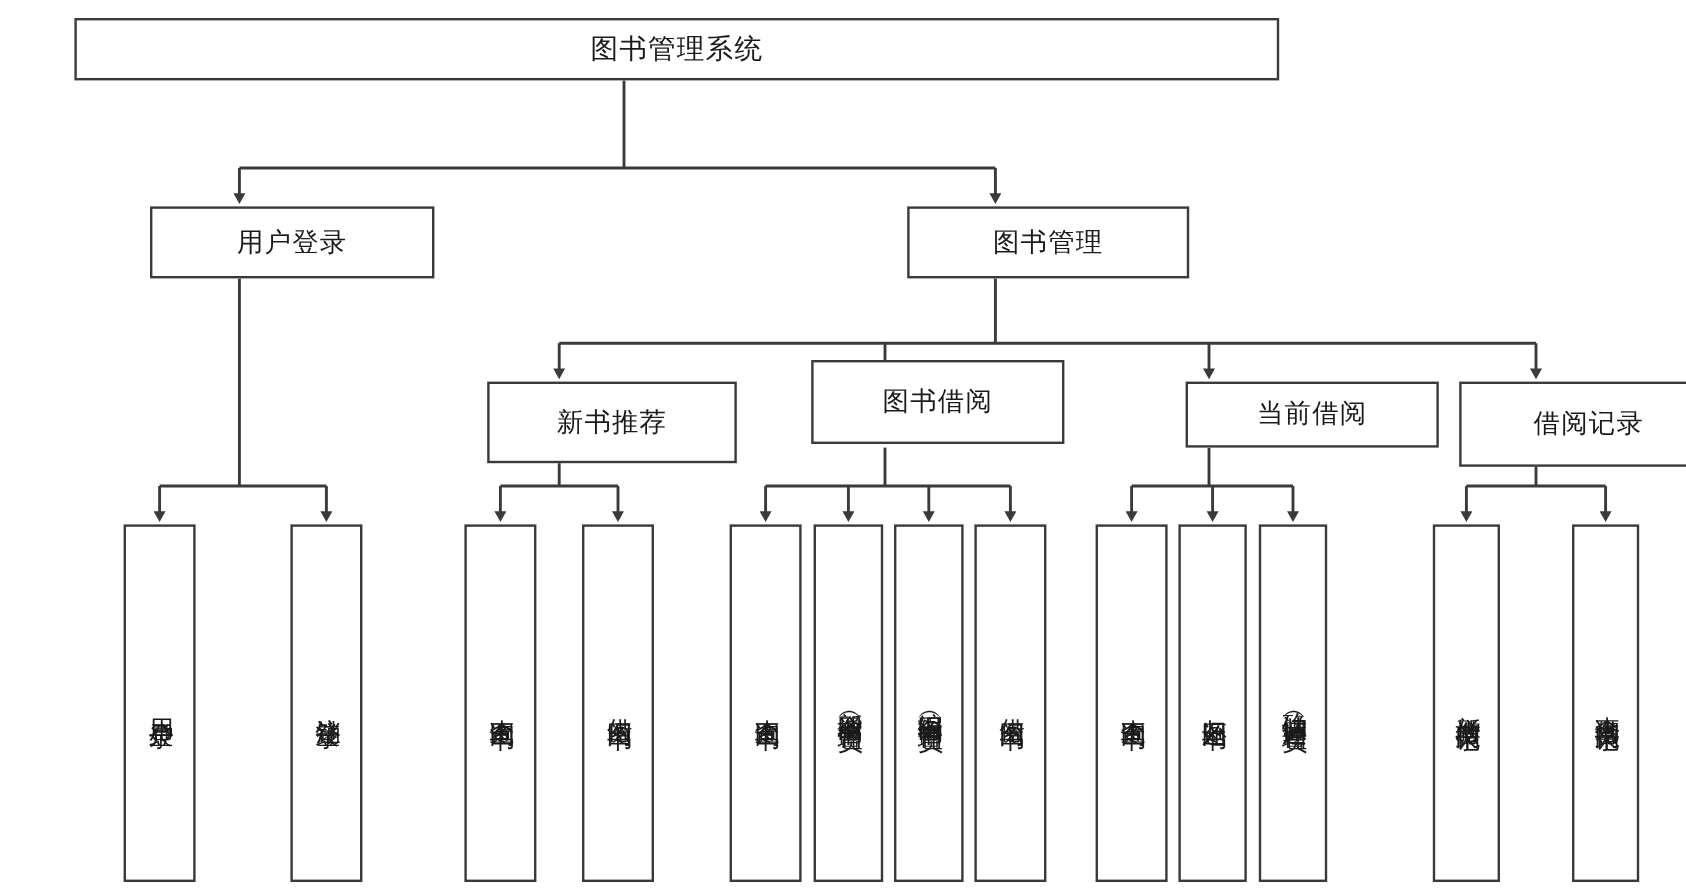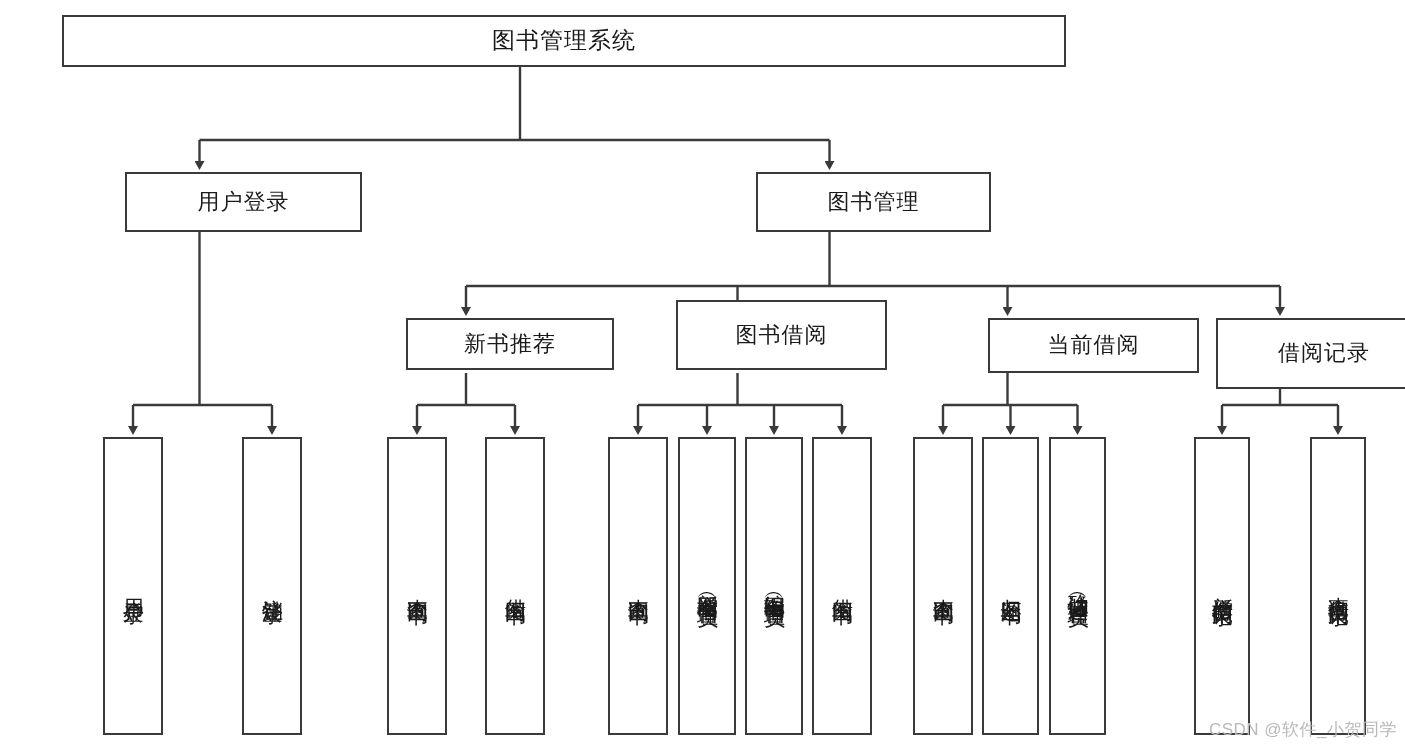--- a/index.html
+++ b/index.html
@@ -122,21 +122,21 @@
   <div id="nodes-layer">
       <div class="node h root" style="left: 18px; top: 15px; width: 1004px; height: 52px;">
         <span>图书管理系统</span>
       </div>
       <div class="node h" style="left: 81px; top: 172px; width: 237px; height: 60px;">
         <span>用户登录</span>
       </div>
       <div class="node h" style="left: 712px; top: 172px; width: 235px; height: 60px;">
         <span>图书管理</span>
       </div>
-      <div class="node h" style="left: 362px; top: 318px; width: 208px; height: 52px;">
+      <div class="node h" style="left: 362px; top: 318px; width: 208px; height: 68px;">
         <span>新书推荐</span>
       </div>
       <div class="node h" style="left: 632px; top: 300px; width: 211px; height: 70px;">
         <span>图书借阅</span>
       </div>
       <div class="node h" style="left: 944px; top: 318px; width: 211px; height: 55px;">
         <span>当前借阅</span>
       </div>
       <div class="node h" style="left: 1172px; top: 318px; width: 216px; height: 71px;">
         <span>借阅记录</span>
@@ -175,14 +175,13 @@
         <span class="vlabel">确认归还（管理员）</span>
       </div>
       <div class="node v" style="left: 1194px; top: 437px; width: 56px; height: 298px;">
         <span class="vlabel">新增借阅记录</span>
       </div>
       <div class="node v" style="left: 1310px; top: 437px; width: 56px; height: 298px;">
         <span class="vlabel">查询借阅记录</span>
       </div>
     </div>
 
-  <div class="watermark">CSDN @软件_小贺同学</div>
 </div>
 
 </body></html>

